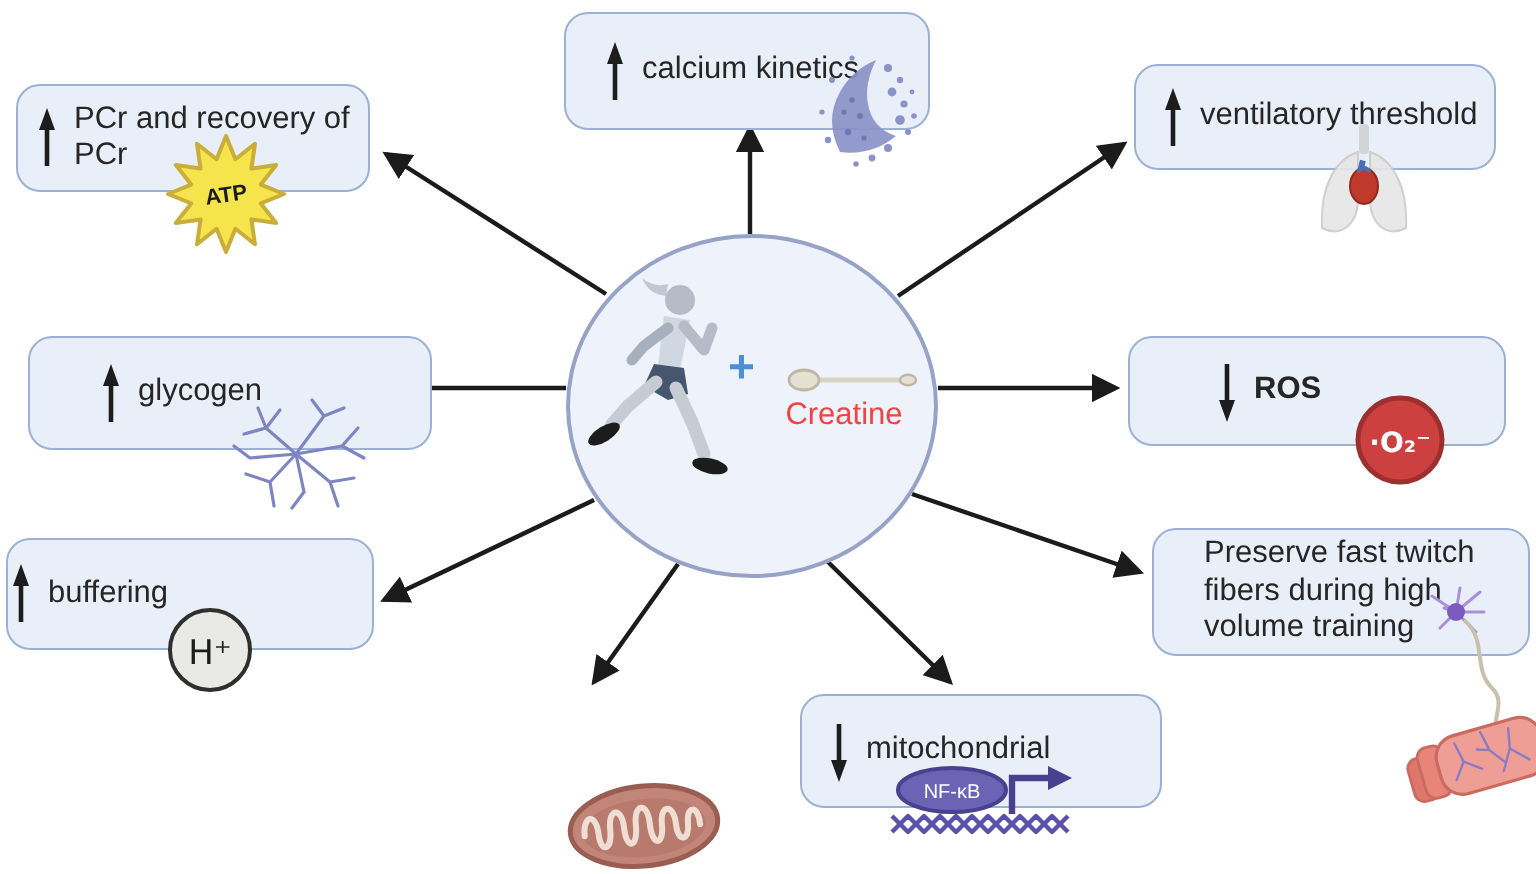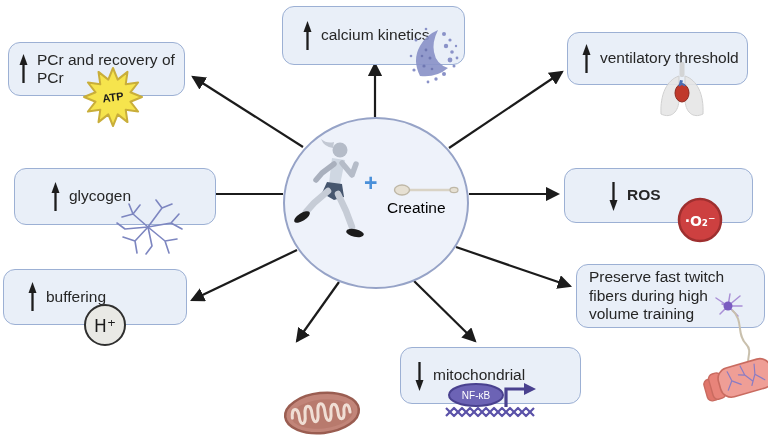--- a/index.html
+++ b/index.html
@@ -9,31 +9,31 @@
   
   .box{position:absolute;background:#e9eff8;border:1.6px solid #9cb0d4;border-radius:12px;
        display:flex;align-items:center;gap:7px;box-sizing:border-box;z-index:2;}
   .lbl{font-size:15.5px;line-height:1.18;color:#262626;}
   .dirarrow{flex:0 0 auto;}
   #b-pcr{left:8px;top:42px;width:177px;height:54px;padding-left:8px;}
   #b-calcium{left:282px;top:6px;width:183px;height:59px;padding-left:18px;}
   #b-vent{left:567px;top:32px;width:181px;height:53px;padding-left:12px;}
   #b-glycogen{left:14px;top:168px;width:202px;height:57px;padding-left:34px;}
   #b-ros{left:564px;top:168px;width:189px;height:55px;padding-left:42px;font-weight:bold;}
-  #b-buffering{left:3px;top:269px;width:184px;height:56px;padding-left:22px;}
-  #b-fast{left:576px;top:264px;width:189px;height:64px;padding-left:12px;}
+  #b-buffering{left:3px;top:269px;width:184px;height:56px;}
+  #b-fast{left:576px;top:264px;width:189px;height:64px;padding-left:25px;}
   #b-fast .lbl{line-height:1.22;}
   #b-mito{left:195px;top:347px;width:180px;height:57px;padding-left:16px;}
   #b-infl{left:400px;top:347px;width:181px;height:57px;padding-left:12px;}
   
   .ellipse{position:absolute;left:283px;top:117px;width:186px;height:172px;border-radius:50%;
            background:#eef2fa;border:2px solid #96a3c7;box-sizing:border-box;z-index:2;}
   .plus{position:absolute;left:364px;top:170px;font-size:23px;font-weight:700;color:#4a90d9;z-index:3;}
-  .creatine{position:absolute;left:387px;top:199px;width:70px;
-            font-size:15.5px;color:#000000;z-index:3;}
+  .creatine{position:absolute;left:387px;top:199px;width:70px;text-align:center;
+            font-size:15.5px;color:#ef4444;z-index:3;}
   .icon{position:absolute;z-index:4;}
   #i-runner{left:288px;top:133px;z-index:3;}
   #i-spoon{left:393px;top:182px;z-index:3;}
   #i-atp{left:82px;top:66px;}
   #i-calcium{left:406px;top:26px;}
   #i-lungs{left:652px;top:60px;}
   #i-glycogen{left:112px;top:196px;}
   #i-ros{left:676px;top:196px;}
   #i-h{left:82px;top:302px;}
   #i-nmj{left:686px;top:290px;}

